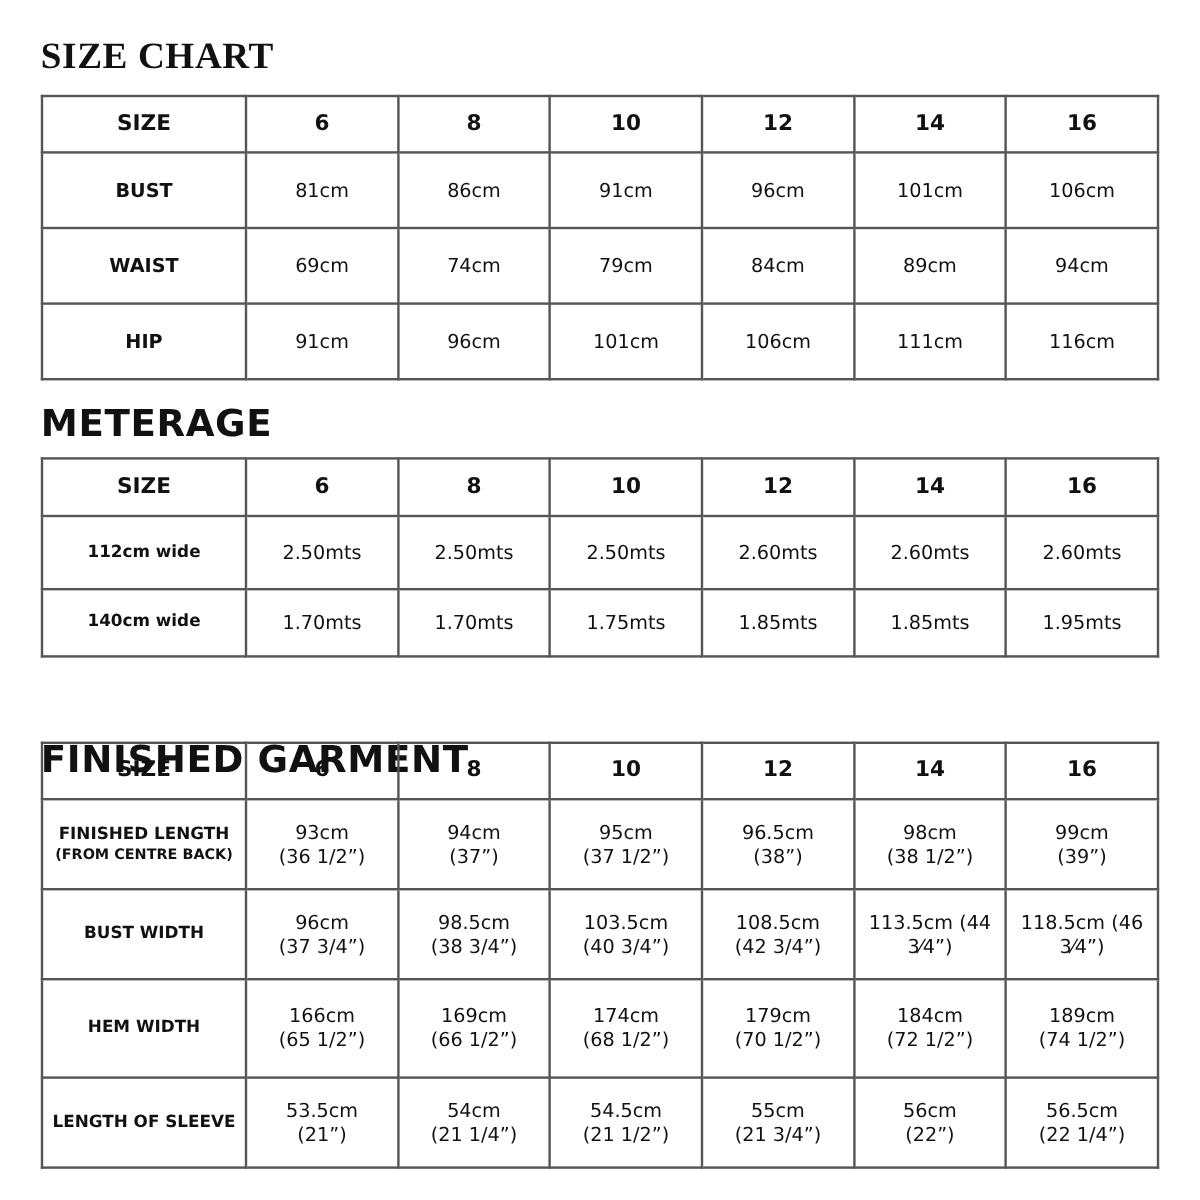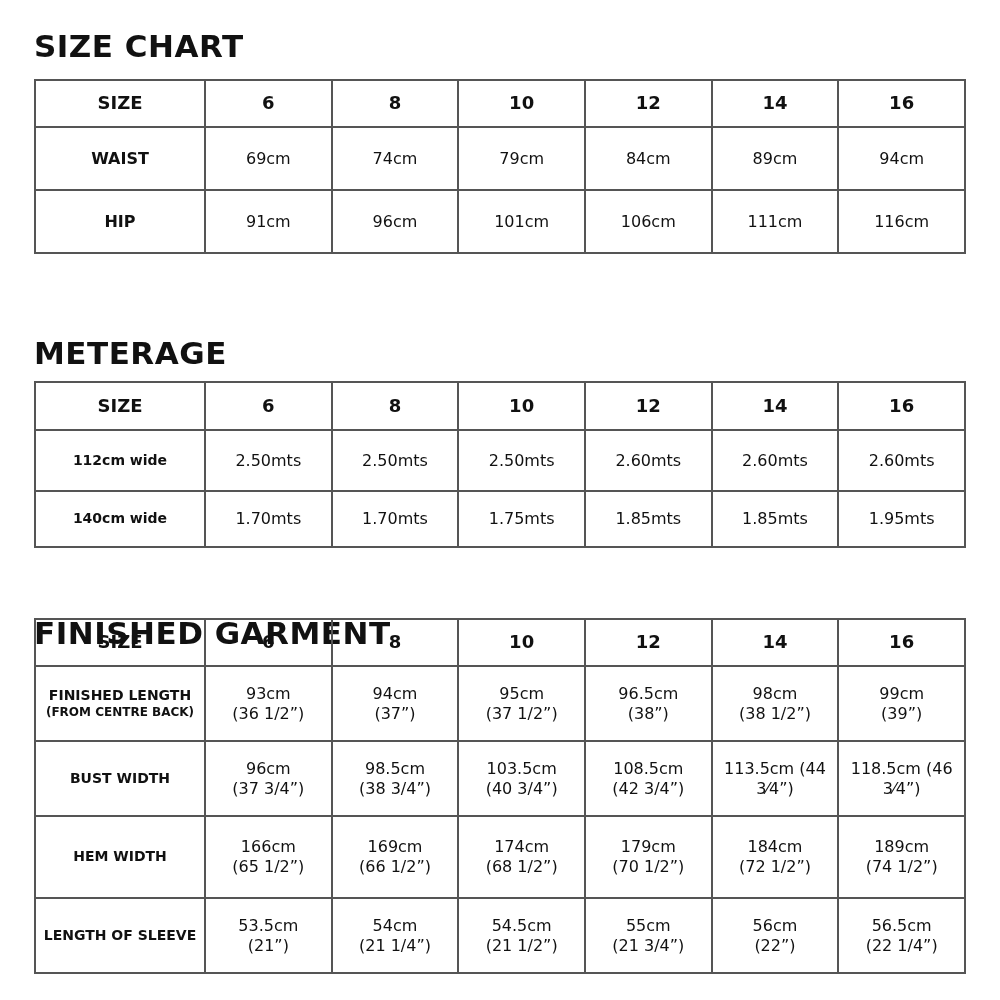--- a/index.html
+++ b/index.html
@@ -9,40 +9,49 @@
   td { border:2px solid #555; text-align:center; vertical-align:middle; padding:0; font-size:16px; line-height:1.25; }
   td.hdr { font-weight:bold; font-size:18px; }
   td.rowlab { font-weight:bold; font-size:16px; }
   td.rowlab.small { font-size:14px; font-weight:bold; }
   .sub { display:block; font-size:12px; font-weight:bold; }
   col.c0 { width:170px; }
 </style>
 </head>
 <body>
 
-<h1 class="title" style="top:31px;">SIZE CHART</h1>
+<h1 class="title" style="top:31px;font-family:Liberation Serif, serif;">SIZE CHART</h1>
 <table style="top:79px;">
   <colgroup>
       <col class="c0">
       <col>
       <col>
       <col>
       <col>
       <col>
       <col>
     </colgroup>
   <tbody>
       <tr style="height:47px;">
     <td class="hdr">SIZE</td>
     <td class="hdr">6</td>
     <td class="hdr">8</td>
     <td class="hdr">10</td>
     <td class="hdr">12</td>
     <td class="hdr">14</td>
     <td class="hdr">16</td>
+  </tr>
+  <tr style="height:63px;">
+    <td class="rowlab">BUST</td>
+    <td>81cm</td>
+    <td>86cm</td>
+    <td>91cm</td>
+    <td>96cm</td>
+    <td>101cm</td>
+    <td>106cm</td>
   </tr>
   <tr style="height:63px;padding-left:24px;">
     <td class="rowlab">WAIST</td>
     <td>69cm</td>
     <td>74cm</td>
     <td>79cm</td>
     <td>84cm</td>
     <td>89cm</td>
     <td>94cm</td>
   </tr>

